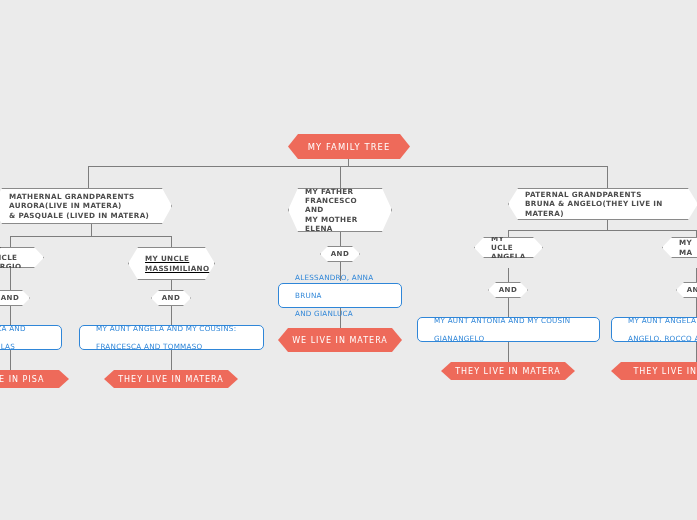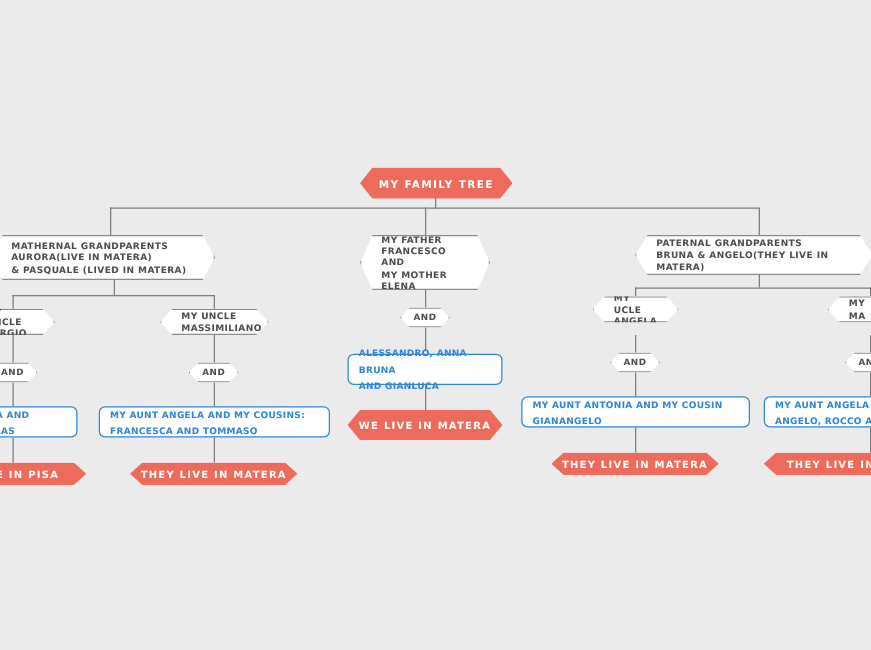--- a/index.html
+++ b/index.html
@@ -69,43 +69,43 @@
   .bluebox {
     position: absolute;
     box-sizing: border-box;
     background: #ffffff;
     border: 1.6px solid #2f86d8;
     border-radius: 5px;
     display: flex;
     align-items: center;
   }
   .bluebox .txt {
-    padding: 0 8px;
+    padding: 0 16px;
     font-size: 7.2px;
-    font-weight: bold;
-    line-height: 13px;
+    font-weight: normal;
+    line-height: 18px;
     letter-spacing: 0.25px;
     color: #2f86d8;
     white-space: pre-line;
   }
 
   
   .banner {
     position: absolute;
     box-sizing: border-box;
     background: #ee6a5a;
     display: flex;
     align-items: center;
     justify-content: center;
     -webkit-clip-path: polygon(10px 0, calc(100% - 10px) 0, 100% 50%, calc(100% - 10px) 100%, 10px 100%, 0 50%);
     clip-path: polygon(10px 0, calc(100% - 10px) 0, 100% 50%, calc(100% - 10px) 100%, 10px 100%, 0 50%);
   }
   .banner .txt {
     font-size: 8px;
-    font-weight: bold;
+    font-weight: normal;
     letter-spacing: 1px;
     color: #ffffff;
     white-space: nowrap;
   }
   .banner.title .txt {
     font-size: 8.4px;
     letter-spacing: 1.1px;
   }
 </style>
 </head>
@@ -168,21 +168,21 @@
   <div class="hex" style="left:508px; top:188px; width:190px; height:32px;">
     <span class="txt">PATERNAL GRANDPARENTS
 BRUNA &amp; ANGELO(THEY LIVE IN MATERA)</span>
   </div>
 
   <div class="hex" style="left:-28px; top:247px; width:72px; height:21px;">
     <span class="txt">MY UNCLE
 SERGIO</span>
   </div>
 
-  <div class="hex" style="left:128px; top:247px; width:87px; height:21px;">
+  <div class="hex" style="left:128px; top:247px; width:87px; height:33px;text-decoration:underline;">
     <span class="txt">MY UNCLE
 MASSIMILIANO</span>
   </div>
 
   <div class="hex" style="left:474px; top:237px; width:69px; height:21px;">
     <span class="txt">MY UCLE
 ANGELA</span>
   </div>
 
   <div class="hex" style="left:662px; top:237px; width:69px; height:21px;">

